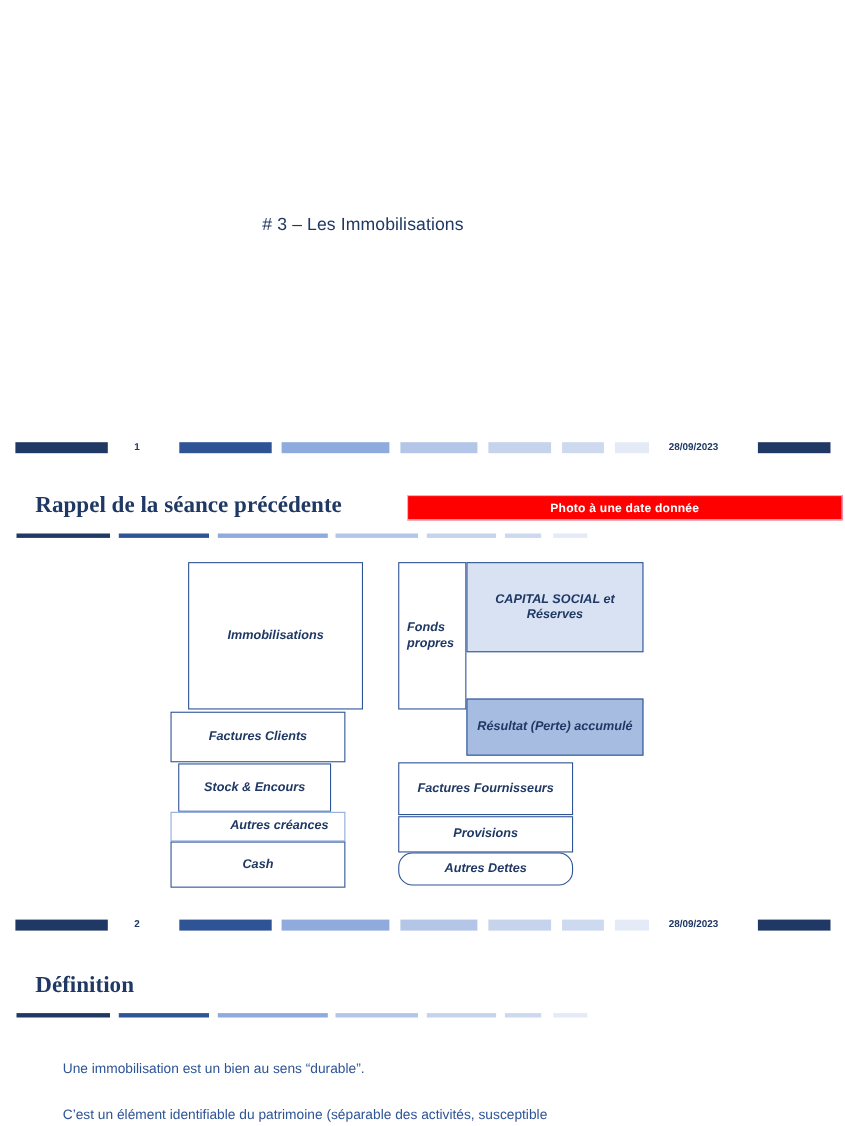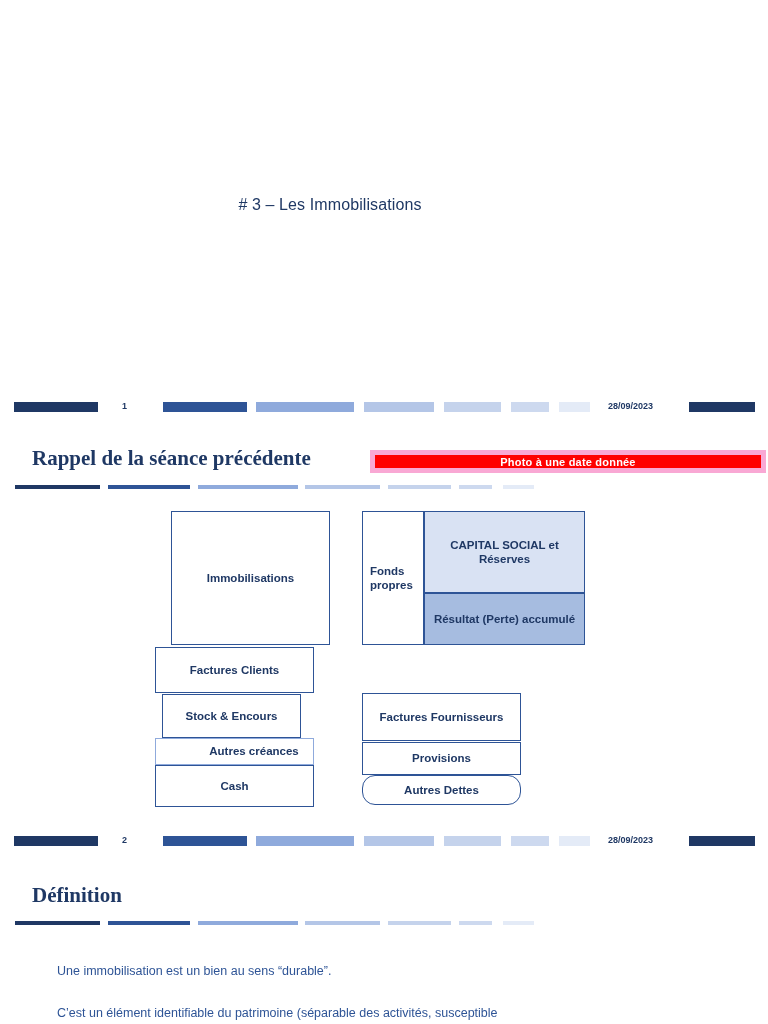--- a/index.html
+++ b/index.html
@@ -80,21 +80,21 @@
   }
   .underline-bars .ub {
     position: absolute;
     top: 0;
     height: 4px;
   }
 
   .red-banner {
     position: absolute;
     background: #FF0000;
-    border: 5px solid #f9a8d4;
+    border: 1px solid #f9a8d4;
     box-sizing: border-box;
     color: #ffffff;
     font-weight: bold;
     font-size: 11px;
     display: flex;
     align-items: center;
     justify-content: center;
     letter-spacing: 0.2px;
   }
 
@@ -105,29 +105,30 @@
     border: 1.4px solid #2E5496;
     background: #ffffff;
     color: #1F3864;
     font-weight: bold;
     font-size: 11.5px;
     display: flex;
     align-items: center;
     justify-content: center;
     text-align: center;
     line-height: 1.25;
+    font-style: italic;
   }
   .bs-box.soft-border { border-color: #8FAADC; }
   .bs-box.left-text {
     justify-content: flex-start;
     padding-left: 7px;
     text-align: left;
   }
   .bs-box.fill-light { background: #D9E2F3; }
-  .bs-box.fill-mid   { background: #A6BCE0; }
+  .bs-box.fill-mid   { background: #A6BCE0; margin-top: 42px; }
 
   
   .slide3 {
     position: absolute;
     left: 0; top: 851px;
     width: 768px; height: 173px;
     background: #ffffff;
   }
   .body-para {
     position: absolute;

